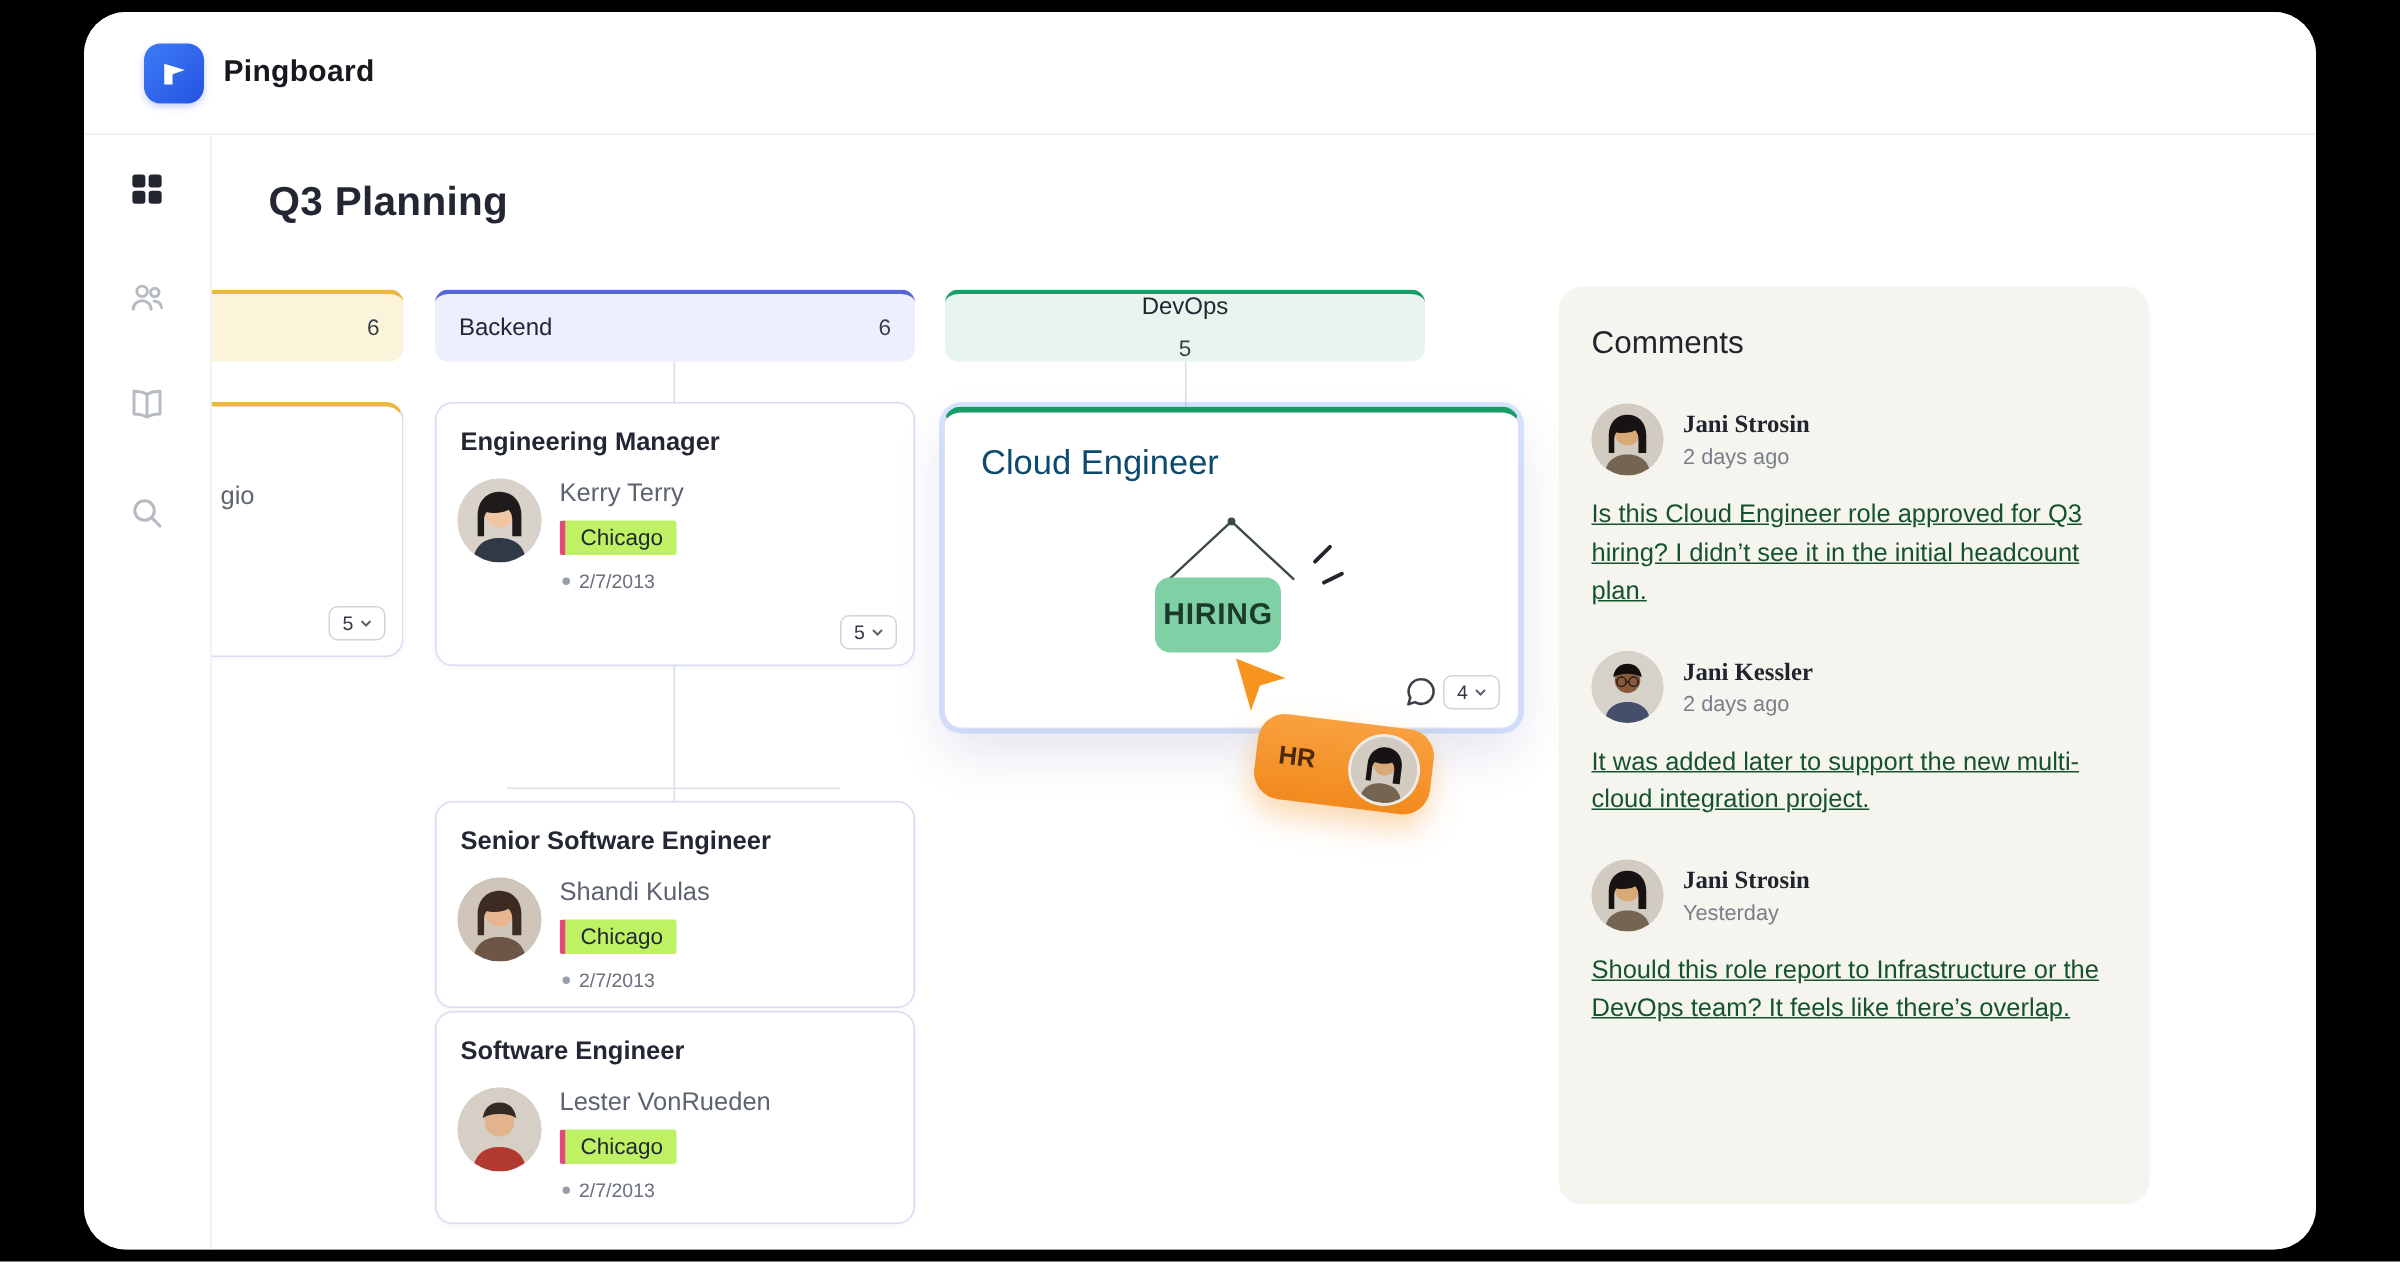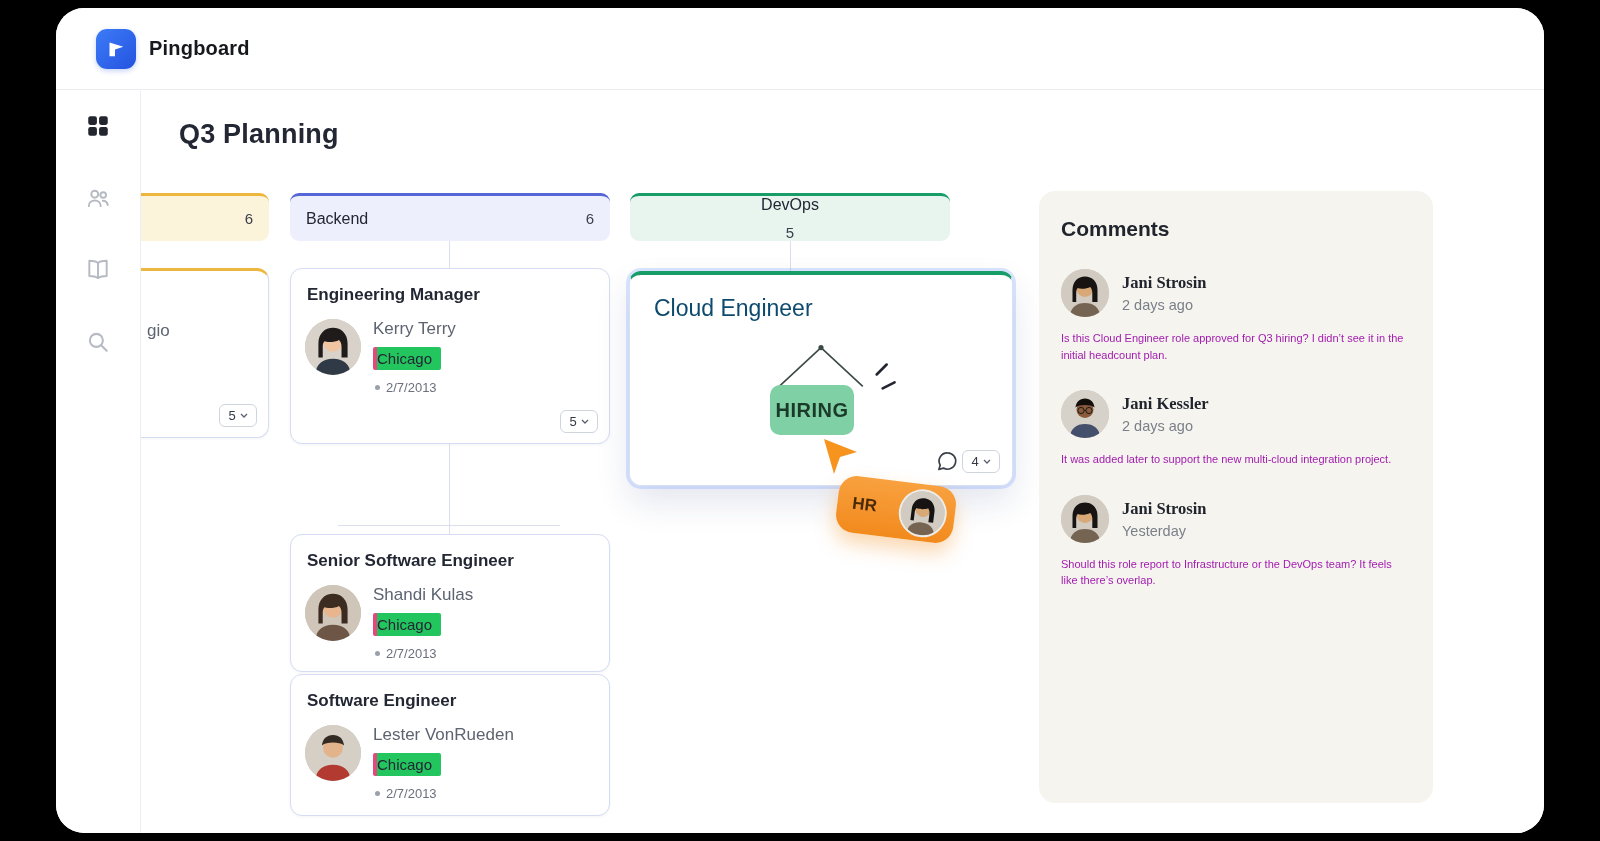--- a/index.html
+++ b/index.html
@@ -66,22 +66,22 @@
     border-radius:12px; box-shadow:0 1px 3px rgba(25,35,70,.05);
     cursor:pointer;
   }
   .card-title { position:absolute; left:16px; top:16px; font-size:17px; font-weight:700; color:#222733; }
   .avatar { border-radius:50%; overflow:hidden; background:#cfc9c1; position:absolute; }
   .av56 { left:14px; top:50px; width:56px; height:56px; }
   .person-name { position:absolute; left:82px; top:50px; font-size:17px; color:#5d6470; }
   .loc-tag {
     position:absolute; left:82px; top:78px;
     display:inline-flex; align-items:center;
-    background:#22c55e; border-left:4px solid #e4487f; border-radius:2px;
-    padding:3px 9px 3px 0; font-size:15px; color:#222733;
+    background:#bef264; border-left:4px solid #e4487f; border-radius:2px;
+    padding:3px 9px 3px 10px; font-size:15px; color:#222733;
   }
   .start-date {
     position:absolute; left:84px; top:111px;
     display:flex; align-items:center; gap:6px;
     font-size:13px; color:#6a707c;
   }
   .date-dot { width:5px; height:5px; border-radius:50%; background:#9aa0ab; }
   .count-pill {
     position:absolute; right:11px; bottom:10px; width:38px; height:23px;
     border:1px solid #cfd4dd; border-radius:6px; background:#fff;
@@ -117,27 +117,27 @@
   }
   .hr-label { position:absolute; left:15px; top:18px; font-size:17px; font-weight:700; color:#4a2a08; }
   .hr-avatar { left:62px; top:5px; width:48px; height:48px; border:2px solid rgba(255,255,255,.65); }
 
   
   .comments {
     position:absolute; left:898px; top:100px; width:394px; height:612px;
     background:#f6f4ef; border-radius:16px; padding:26px 22px;
     overflow:hidden;
   }
-  .comments-title { font-size:21px; font-weight:700; color:#20242c; margin-bottom:28px; }
+  .comments-title { font-size:21px; font-weight:400; color:#20242c; margin-bottom:28px; }
   .comment { margin-bottom:27px; }
   .c-head { display:flex; gap:13px; align-items:center; }
   .av48 { position:relative; width:48px; height:48px; flex:0 0 48px; }
   .c-name { font-size:16.5px; font-weight:700; color:#20242c;font-family:Liberation Serif, serif; }
   .c-time { font-size:14.5px; color:#7a8089; margin-top:4px; }
-  .c-body { margin-top:13px; font-size:11px; line-height:1.5; color:#a21caf; }
+  .c-body { margin-top:13px; font-size:17px; line-height:1.5; color:#14532d;text-decoration:underline; }
 </style>
 </head>
 <body>
 
 <div class="window">
 
   <header class="topbar">
     <div class="logo">
       <svg width="26" height="26" viewBox="0 0 32 32">
         <path d="M8 25V8l17 5.2-10.2 3.4V25z" fill="#fff"></path>

